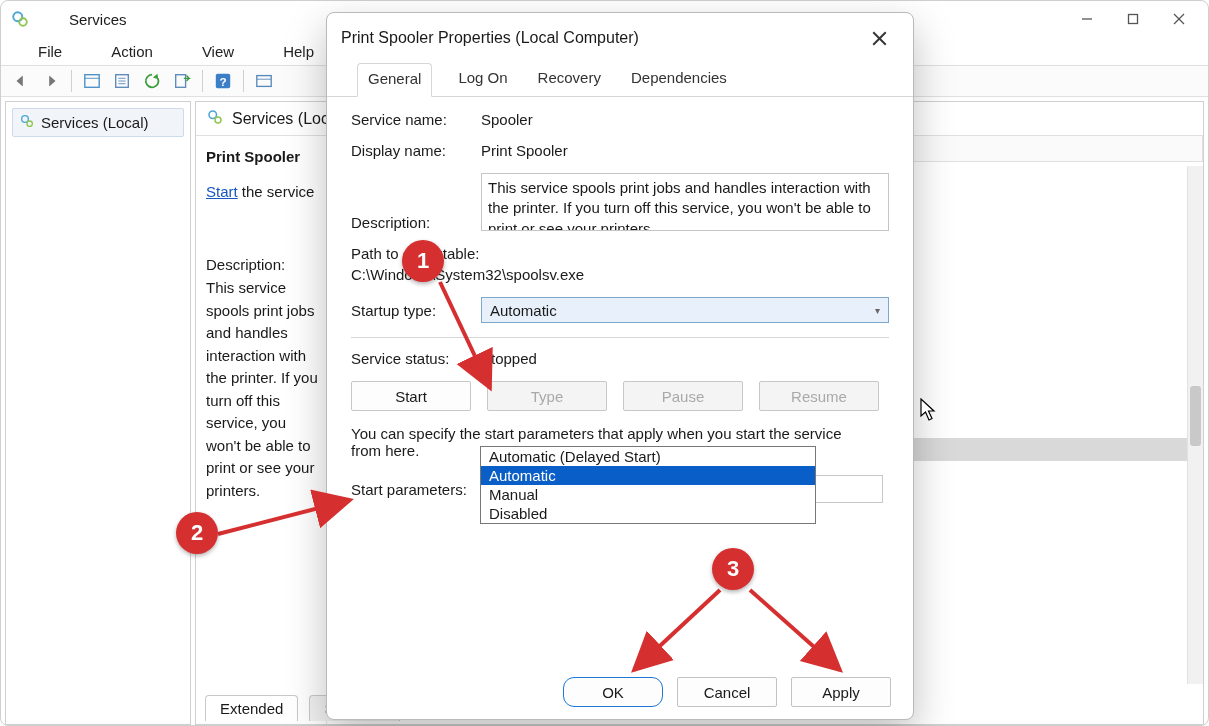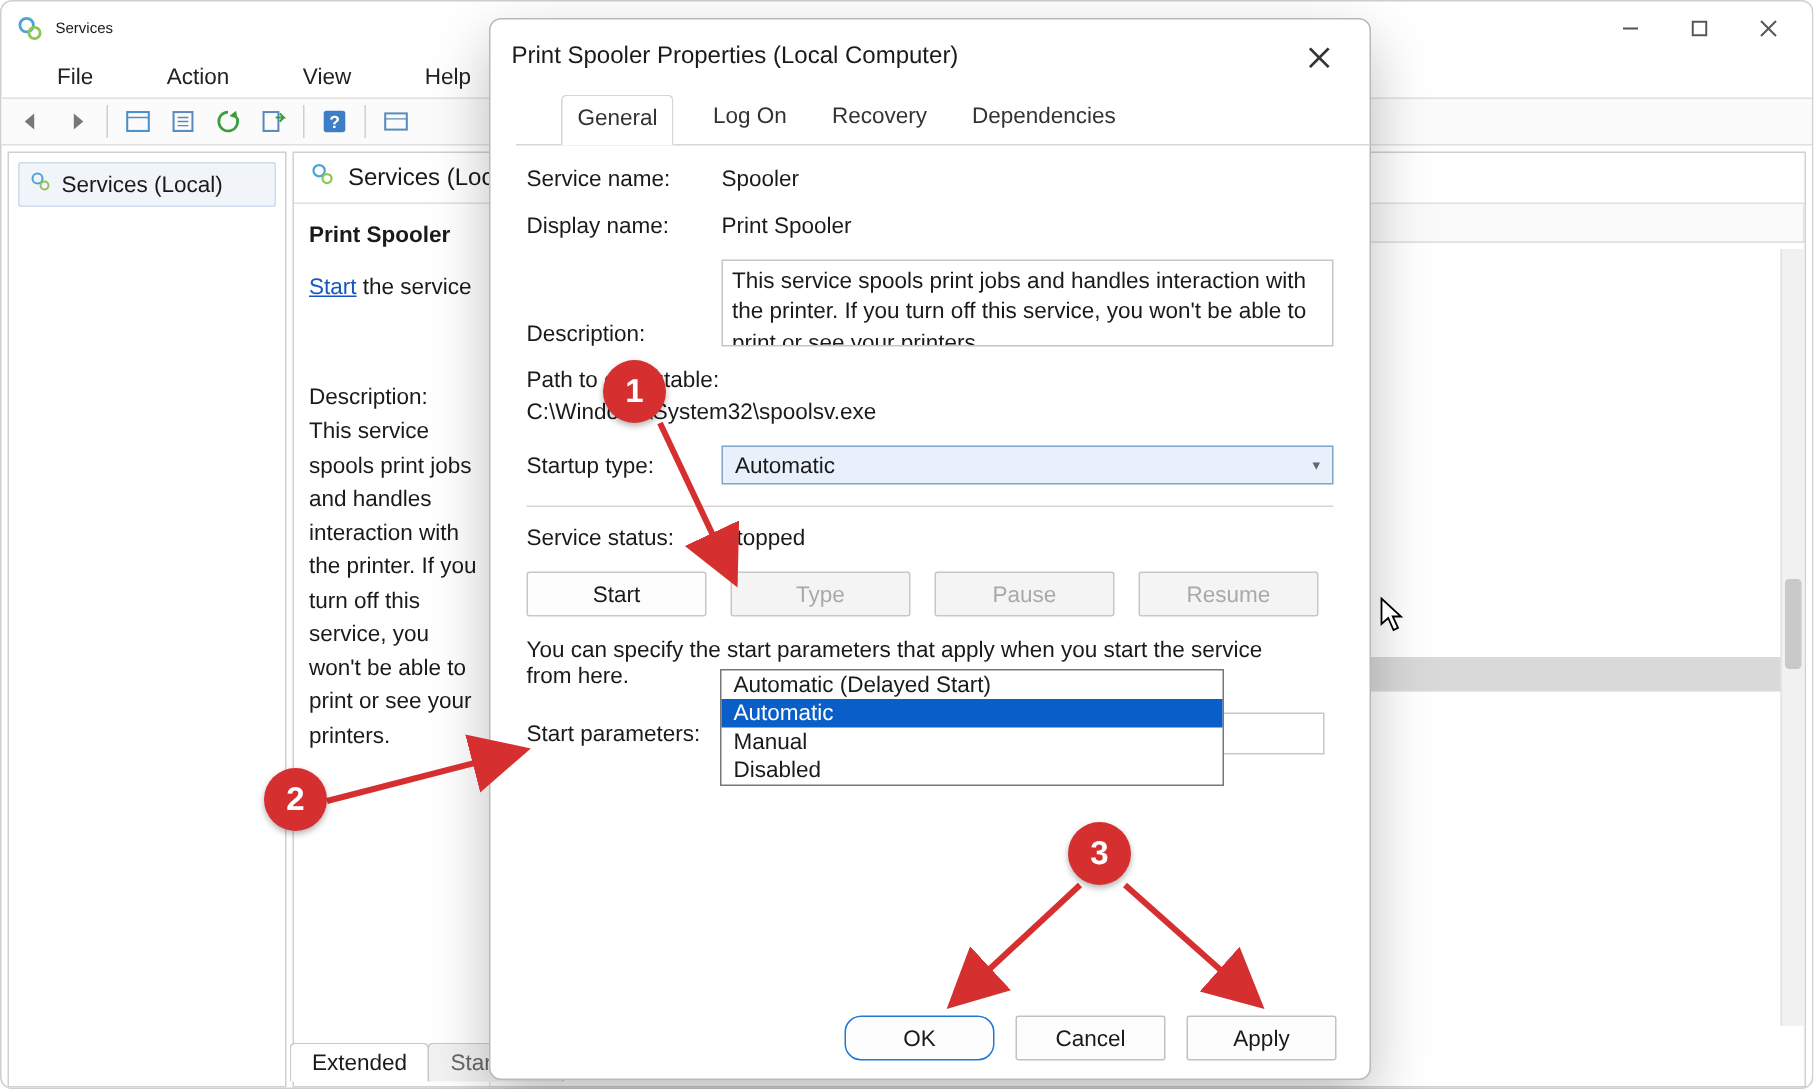--- a/index.html
+++ b/index.html
@@ -22,21 +22,21 @@
     display: flex; flex-direction: column;
   }
   .titlebar {
     height: 36px;
     display: flex; align-items: center;
     padding: 0 6px 0 10px;
   }
   .titlebar .app-icon {
     width: 18px; height: 18px; margin-right: 8px;
   }
-  .titlebar .title { font-size: 10px; }
+  .titlebar .title { font-size: 15px; margin-left: 32px; }
   .titlebar .spacer { flex: 1; }
   .winbtn {
     width: 46px; height: 30px;
     display: flex; align-items: center; justify-content: center;
     color: #666;
   }
   .winbtn svg { width: 12px; height: 12px; }
   .menubar {
     height: 28px;
     display: flex; align-items: center;
@@ -144,20 +144,21 @@
   }
   .bt {
     border: 1px solid #c9c9c9;
     border-bottom: none;
     padding: 4px 14px;
     background: #fff;
     font-size: 15px;
     border-top-left-radius: 4px;
     border-top-right-radius: 4px;
     margin-right: -1px;
+    margin-left: 12px;
   }
   .bt.inactive { background: #f2f2f2; color:#666; }
   
   .dialog {
     position: absolute;
     left: 326px; top: 12px;
     width: 588px; height: 708px;
     background: #fff;
     border: 1px solid #b9b9b9;
     border-radius: 8px;
@@ -170,21 +171,20 @@
     padding: 0 14px;
   }
   .dlg-title .t { flex: 1; font-size: 16px; }
   .dlg-close { width: 40px; height: 40px; display:flex; align-items:center; justify-content:center; }
   .dlg-close svg { width: 15px; height: 15px; }
   .dlg-tabs {
     display: flex; gap: 22px;
     padding: 0 30px;
     border-bottom: 1px solid #d6d6d6;
     height: 34px;
-    margin-left: 17px;
   }
   .dlg-tab { padding: 6px 4px 8px 4px; color:#333; position:relative; }
   .dlg-tab.active {
     border: 1px solid #d6d6d6;
     border-bottom: 1px solid #fff;
     border-top-left-radius: 4px; border-top-right-radius: 4px;
     margin-bottom: -1px;
     background:#fff;
     padding-left:10px; padding-right:10px;
   }

